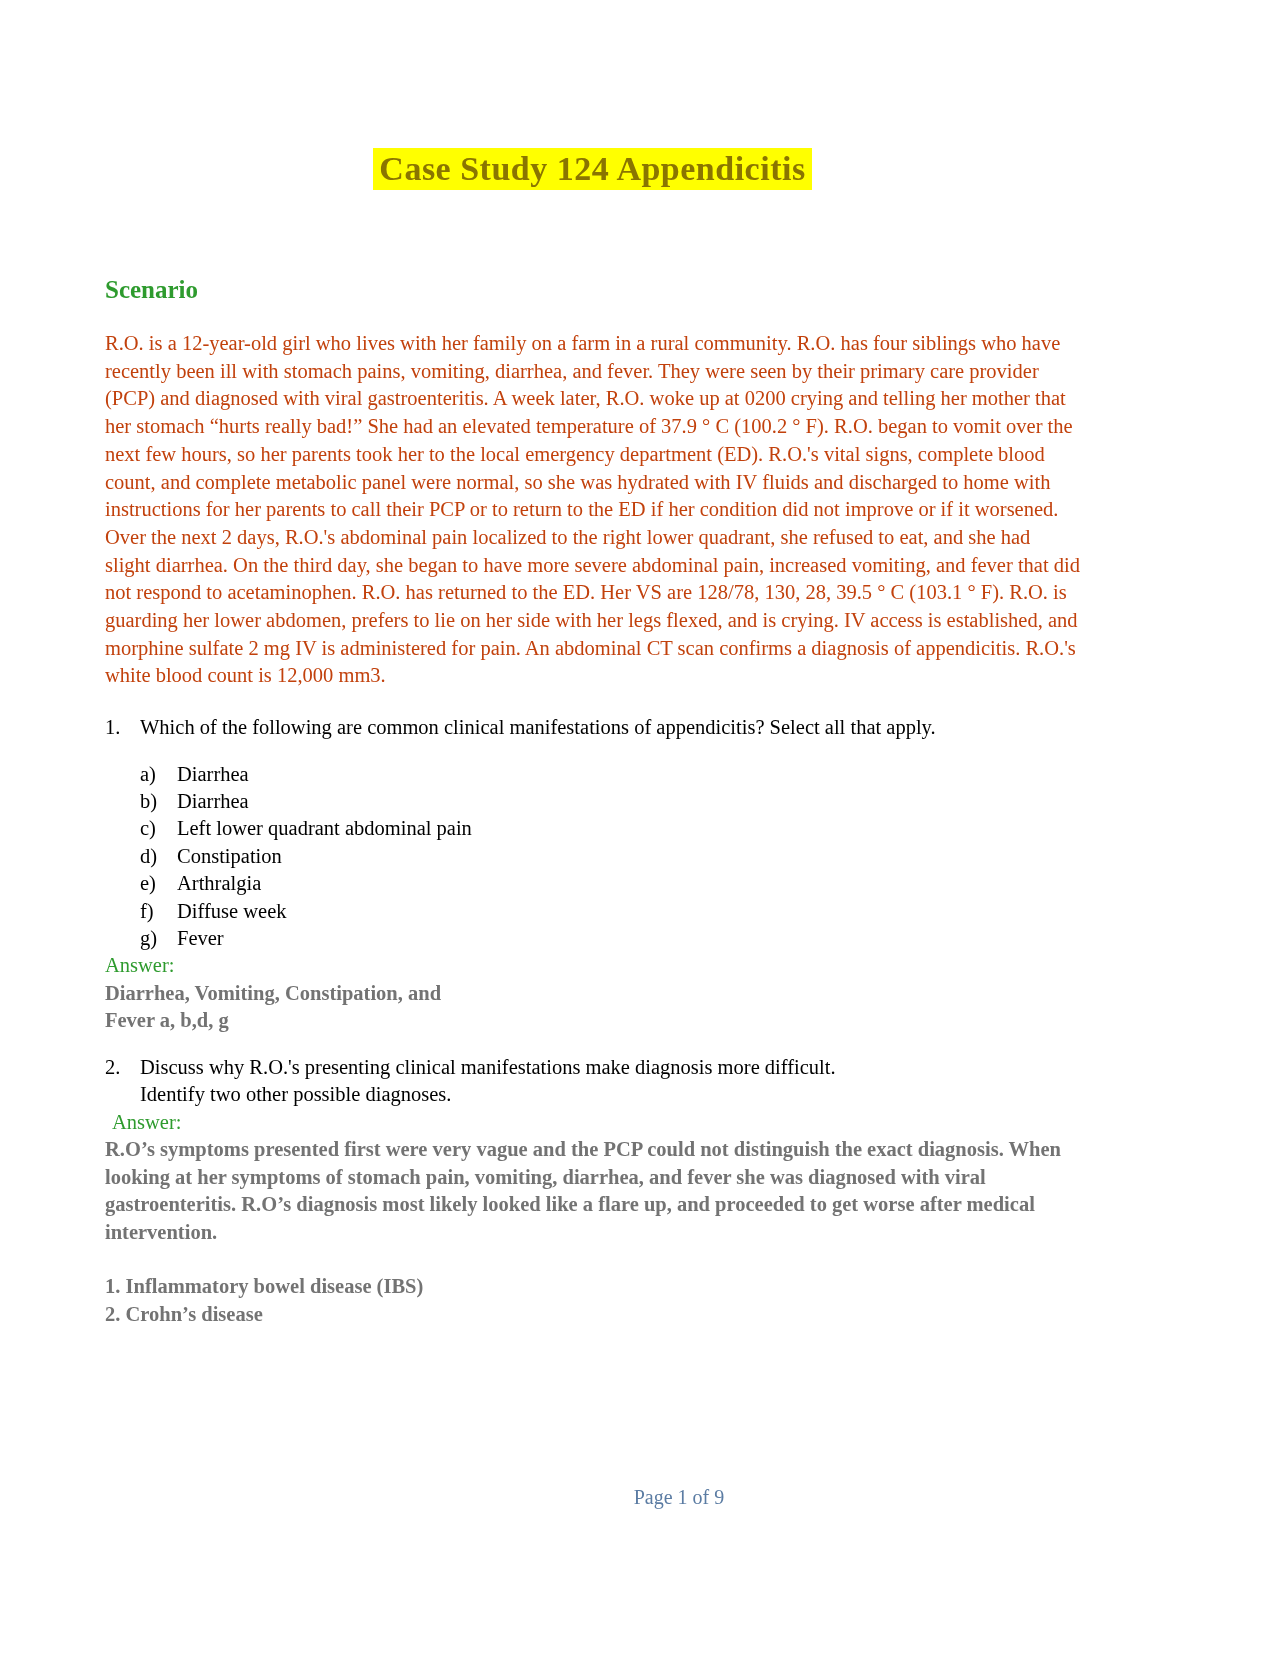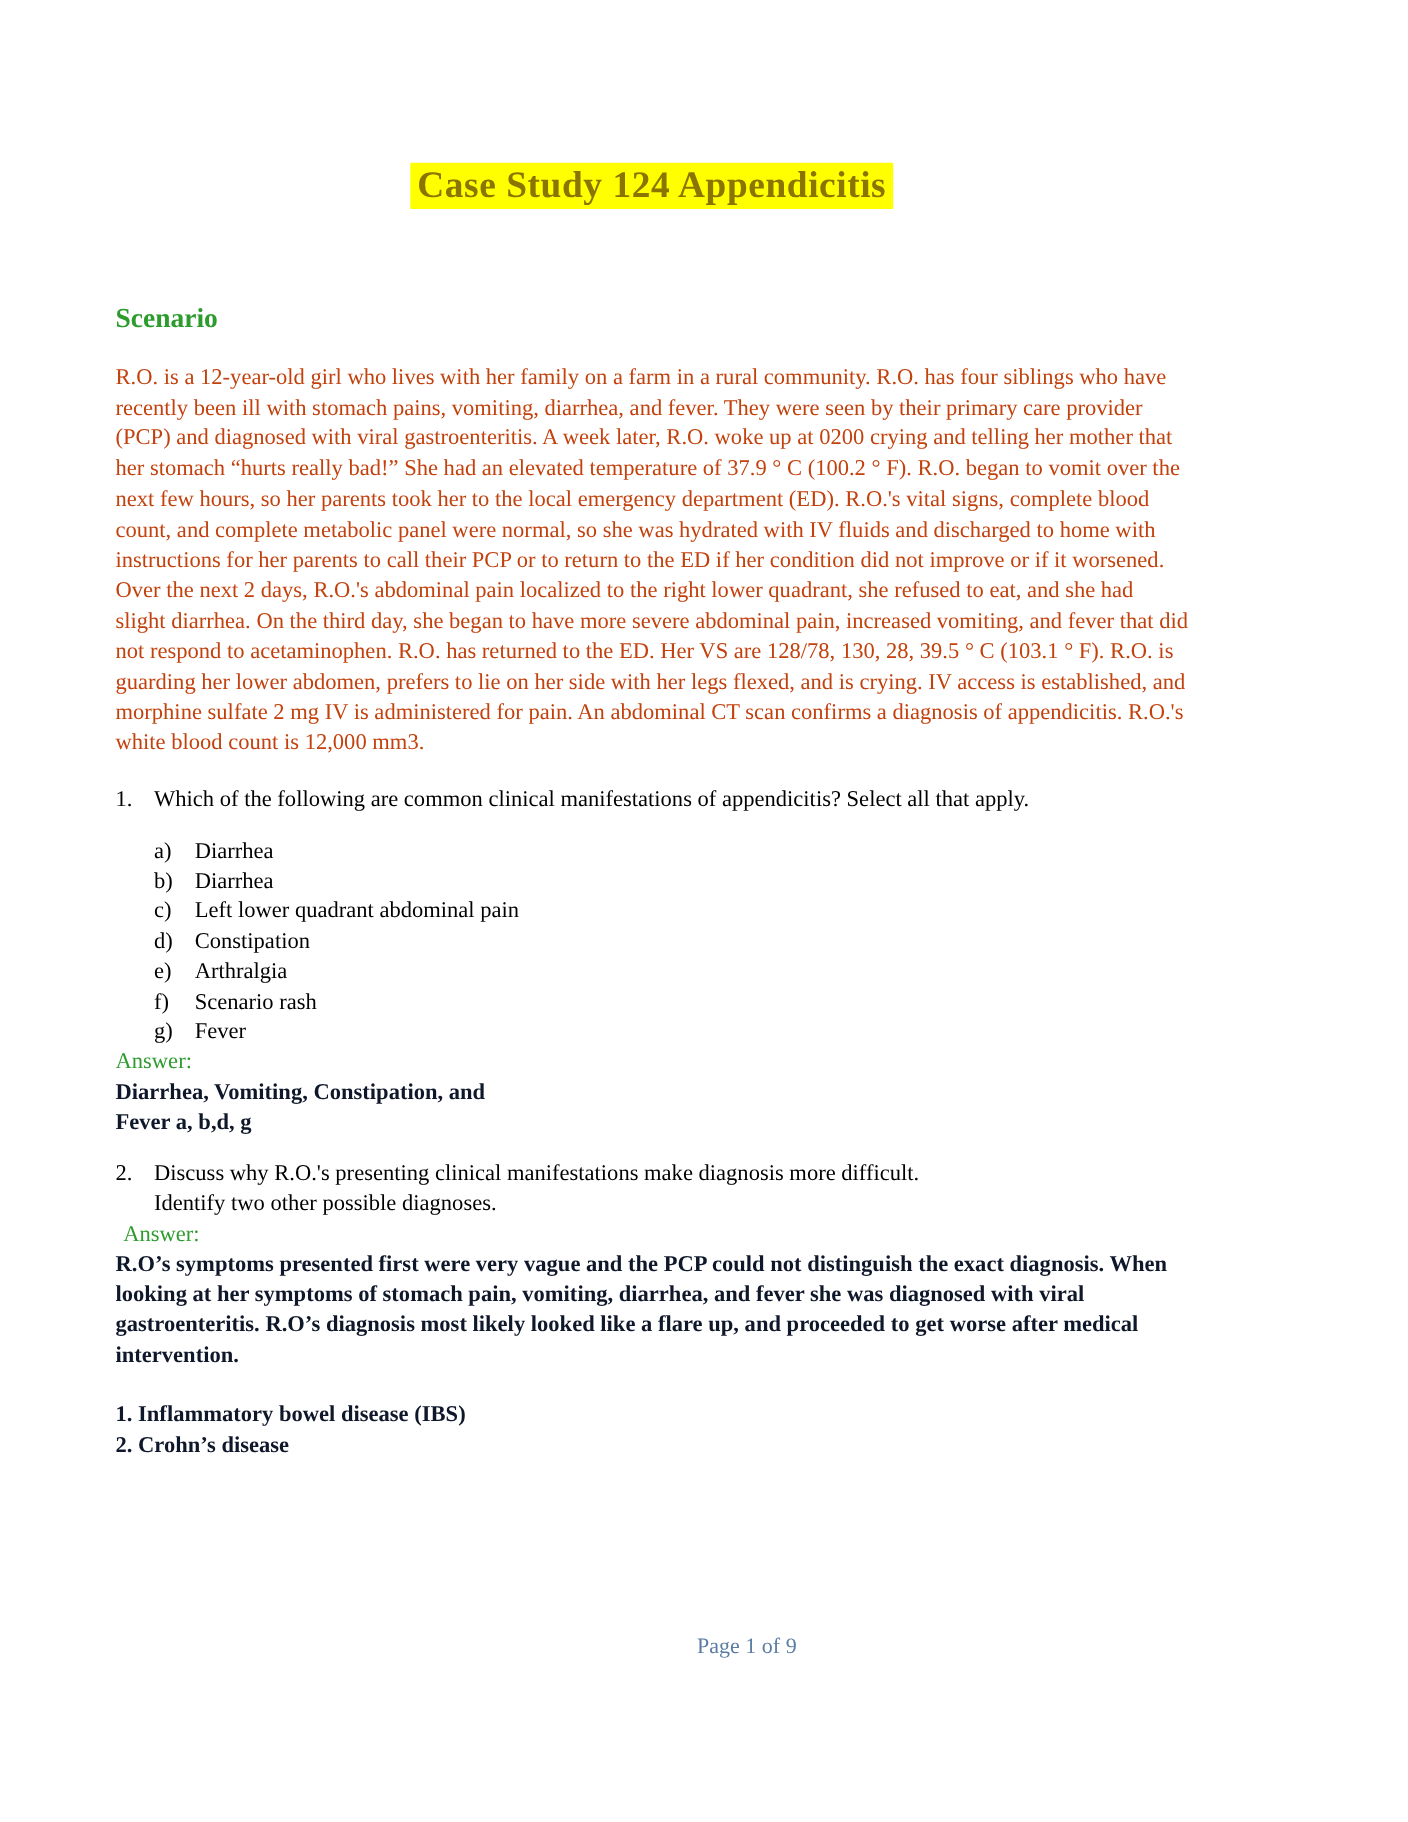--- a/index.html
+++ b/index.html
@@ -66,21 +66,21 @@
   .answer-label {
     font-size: 20.5px;
     line-height: 27.5px;
     color: #2e9b2e;
   }
   .answer-label.indented { padding-left: 7px; }
   .answer-bold {
     font-size: 20.5px;
     line-height: 27.5px;
     font-weight: bold;
-    color: #0f172a;
+    color: #737373;
   }
   .q2-block { margin-top: 19px; }
   .q2-line2 { padding-left: 35px; }
   .diagnoses {
     margin-top: 27px;
   }
   .footer {
     position: absolute;
     top: 1486px;
     left: 5px;
@@ -125,21 +125,21 @@
     <div class="option-row">
       <span class="option-letter">d)</span>
       <span>Constipation</span>
     </div>
     <div class="option-row">
       <span class="option-letter">e)</span>
       <span>Arthralgia</span>
     </div>
     <div class="option-row">
       <span class="option-letter">f)</span>
-      <span>Scenario rash</span>
+      <span>Diffuse week</span>
     </div>
     <div class="option-row">
       <span class="option-letter">g)</span>
       <span>Fever</span>
     </div>
   </div>
 
   <div class="answer-label">Answer:</div>
   <div class="answer-bold">Diarrhea, Vomiting, Constipation, and</div>
   <div class="answer-bold">Fever a, b,d, g</div>

